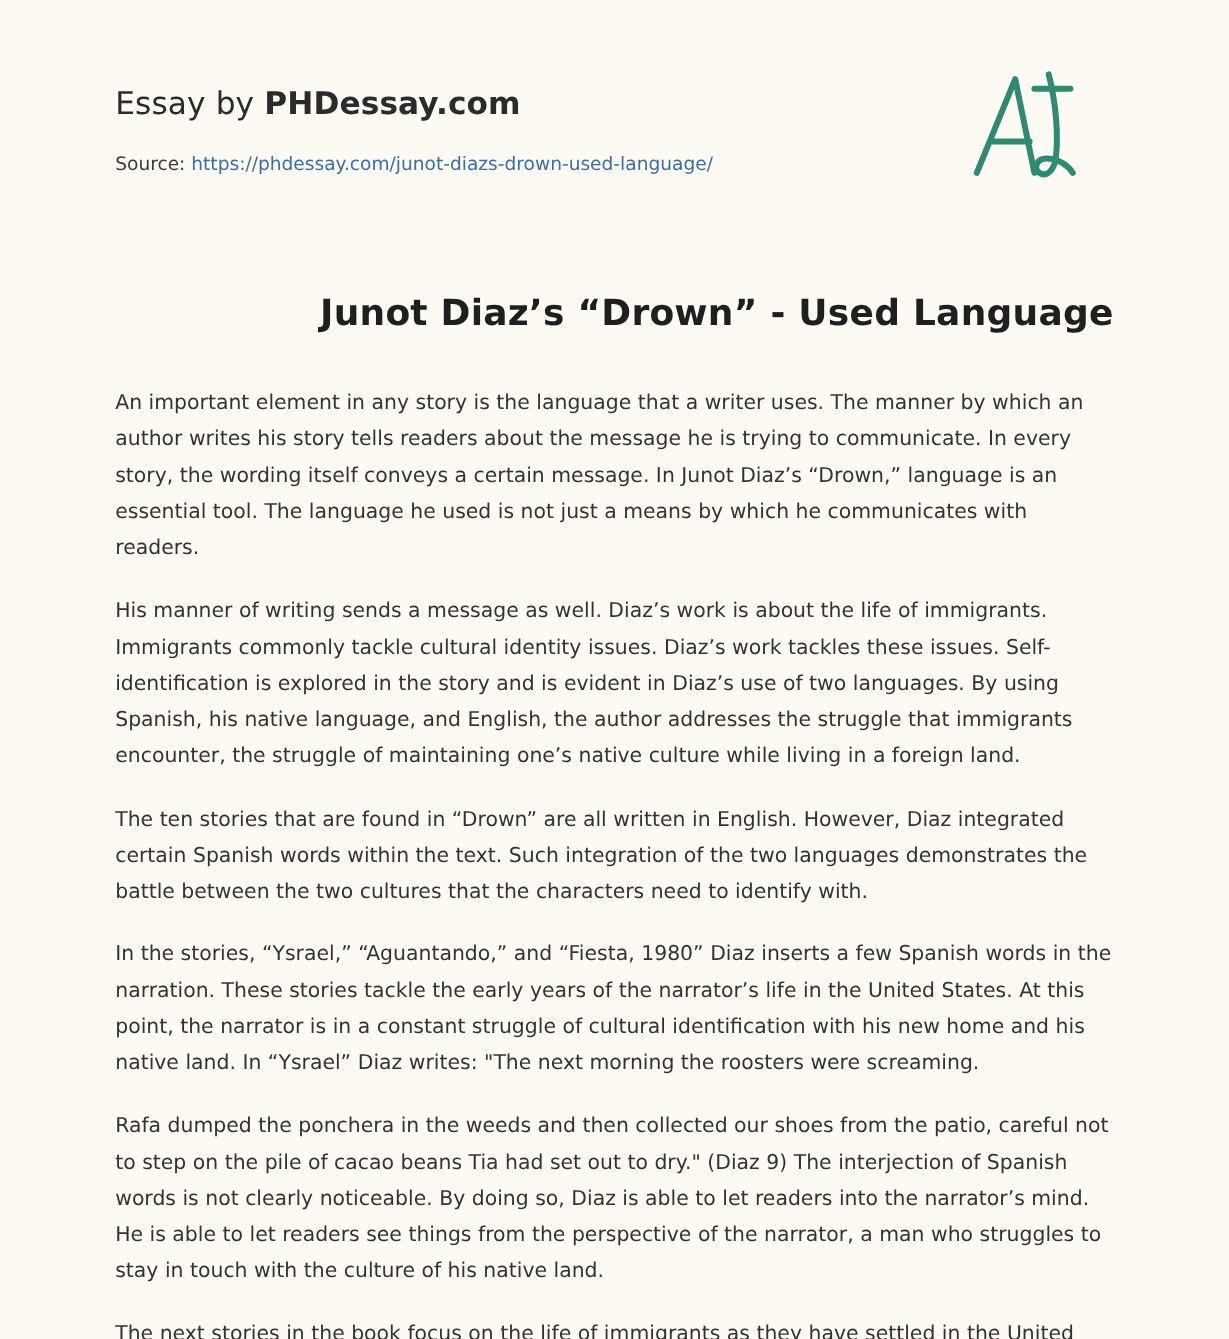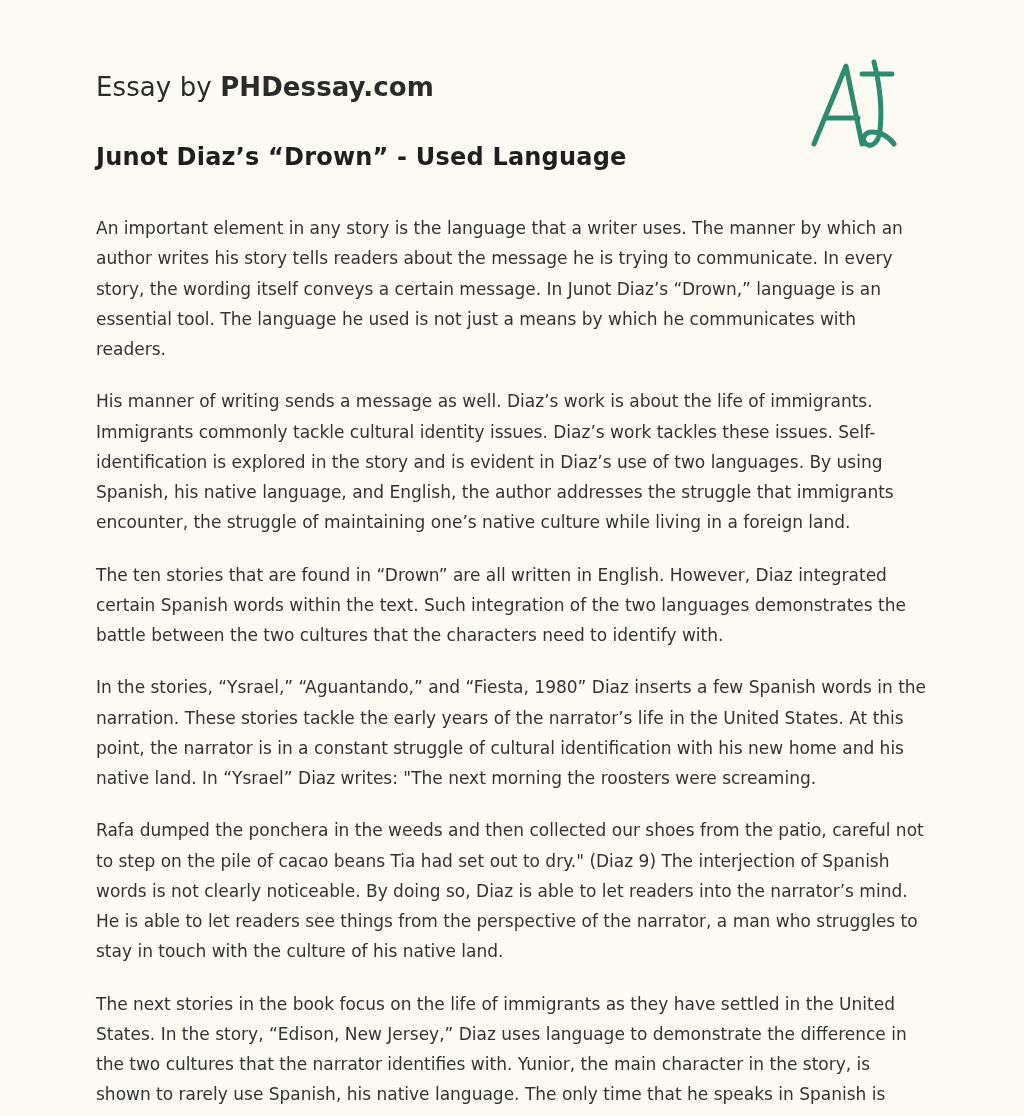--- a/index.html
+++ b/index.html
@@ -57,26 +57,27 @@
     position: absolute;
     right: 108px;
     top: 52px;
     width: 120px;
     height: 110px;
   }
   .logo svg {
     display: block;
   }
   .title {
-    margin: 40px 96px 0 96px;
-    font-size: 24px;
+    margin: 96px 96px 0 96px;
+    font-size: 30px;
     font-weight: bold;
     color: #1f1f1f;
     letter-spacing: 0.2px;
     line-height: 1.3;
+    text-align: right;
   }
   .content {
     margin: 40px 96px 0 96px;
     width: 832px;
   }
   .content p {
     font-size: 17px;
     line-height: 1.78;
     color: #333333;
     margin: 0 0 22px 0;
@@ -84,20 +85,23 @@
   }
 </style>
 </head>
 <body>
 
 <div class="page">
 
   <div class="header">
     <div class="brand-line">
       <span class="brand-essay">Essay</span><span class="brand-by"> by </span><span class="brand-name">PHDessay.com</span>
+    </div>
+    <div class="source-line">
+      <span class="source-label">Source: </span><a class="source-url" href="#">https://phdessay.com/junot-diazs-drown-used-language/</a>
     </div>
 
     <div class="logo">
       <svg width="120" height="110" viewBox="0 0 120 110" xmlns="http://www.w3.org/2000/svg">
         <g fill="none" stroke="#2e8b6f" stroke-width="5" stroke-linecap="round" stroke-linejoin="round">
           <path d="M18 92 L50 14 L66 92"></path>
           <path d="M30 66 L62 66"></path>
           <path d="M78 10 C84 34 86 60 84 78 C83 90 76 96 70 92 C65 88 68 80 76 80 C86 80 94 86 98 92"></path>
           <path d="M66 22 L96 22"></path>
         </g>

